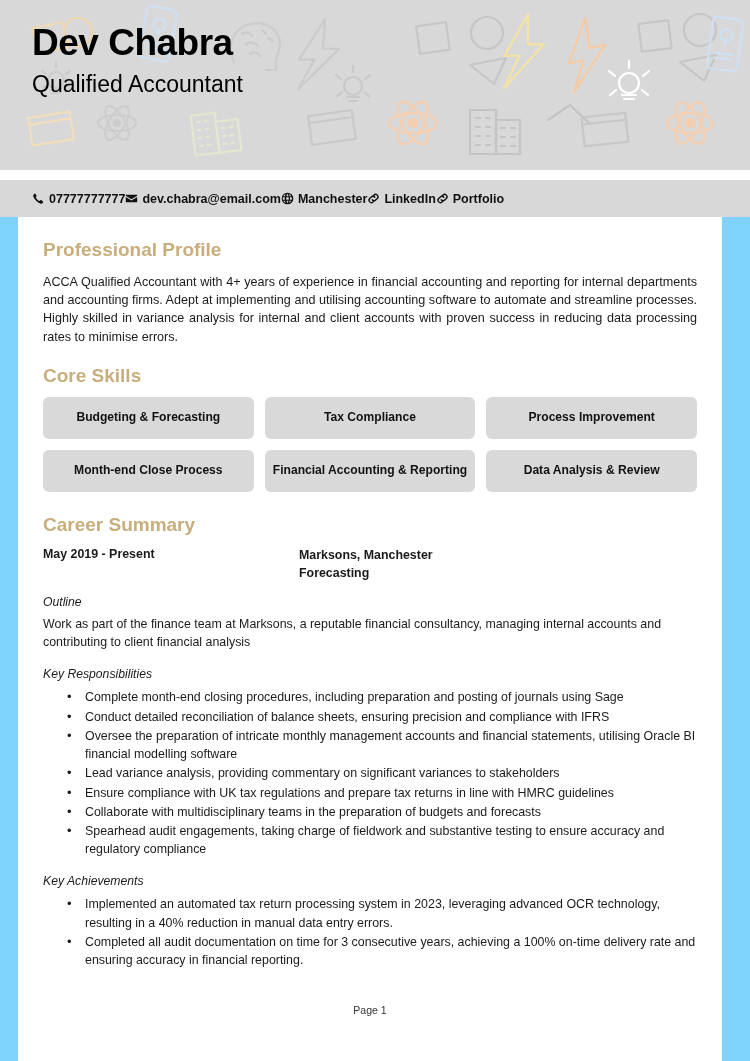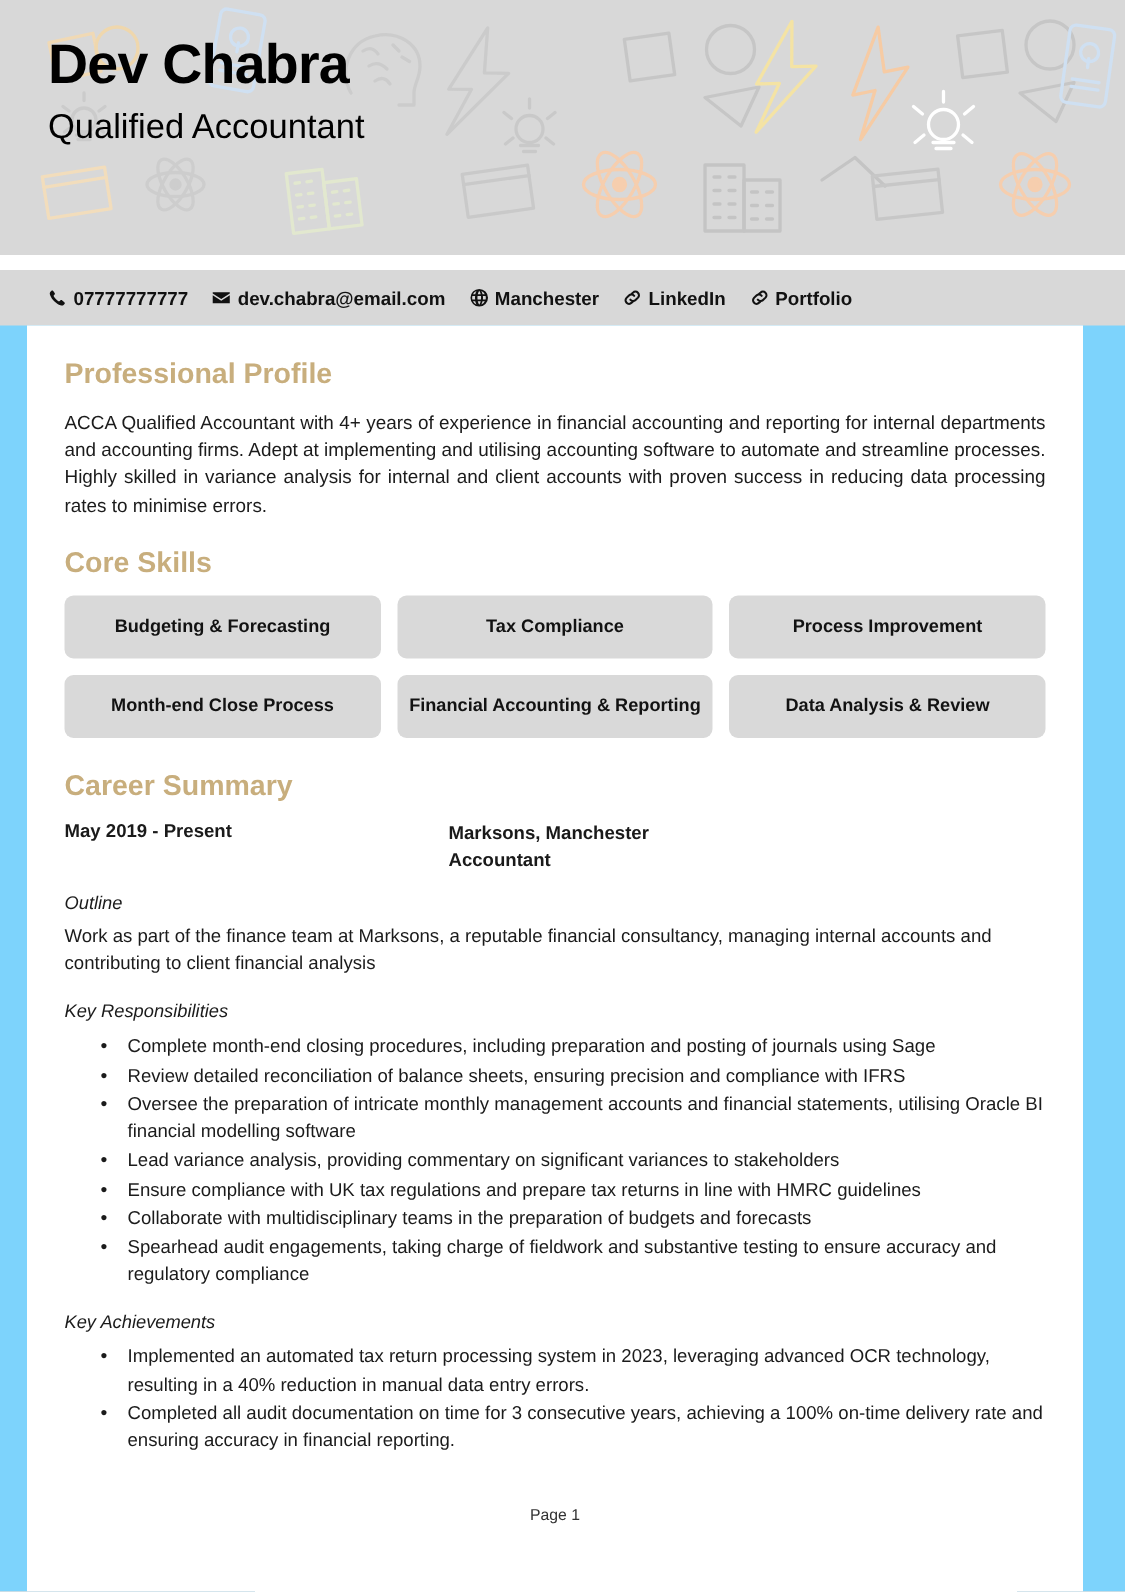--- a/index.html
+++ b/index.html
@@ -55,21 +55,20 @@
     background: #ffffff;
   }
 
   
   .contact-bar {
     height: 37px;
     background: #d8d8d8;
     display: flex;
     align-items: center;
     padding-left: 32px;
-    gap: 16px;
     font-size: 12.5px;
     font-weight: bold;
     color: #111;
   }
   .contact-item {
     display: flex;
     align-items: center;
     gap: 4px;
     white-space: nowrap;
   }
@@ -390,31 +389,31 @@
       <div class="skill">Data Analysis &amp; Review</div>
     </div>
 
     <h2 class="section">Career Summary</h2>
 
     <div>
       <div class="job-head">
         <div class="job-dates">May 2019 - Present</div>
         <div class="job-meta">
           <div>Marksons, Manchester</div>
-          <div>Accountant</div>
+          <div>Forecasting</div>
         </div>
       </div>
 
       <div class="sub-label">Outline</div>
       <p class="outline-text">Work as part of the finance team at Marksons, a reputable financial consultancy, managing internal accounts and contributing to client financial analysis</p>
 
       <div class="sub-label">Key Responsibilities</div>
       <ul class="bullets">
         <li>Complete month-end closing procedures, including preparation and posting of journals using Sage</li>
-        <li>Review detailed reconciliation of balance sheets, ensuring precision and compliance with IFRS</li>
+        <li>Conduct detailed reconciliation of balance sheets, ensuring precision and compliance with IFRS</li>
         <li>Oversee the preparation of intricate monthly management accounts and financial statements, utilising Oracle BI financial modelling software</li>
         <li>Lead variance analysis, providing commentary on significant variances to stakeholders</li>
         <li>Ensure compliance with UK tax regulations and prepare tax returns in line with HMRC guidelines</li>
         <li>Collaborate with multidisciplinary teams in the preparation of budgets and forecasts</li>
         <li>Spearhead audit engagements, taking charge of fieldwork and substantive testing to ensure accuracy and regulatory compliance</li>
       </ul>
 
       <div class="sub-label">Key Achievements</div>
       <ul class="bullets">
         <li>Implemented an automated tax return processing system in 2023, leveraging advanced OCR technology, resulting in a 40% reduction in manual data entry errors.</li>

